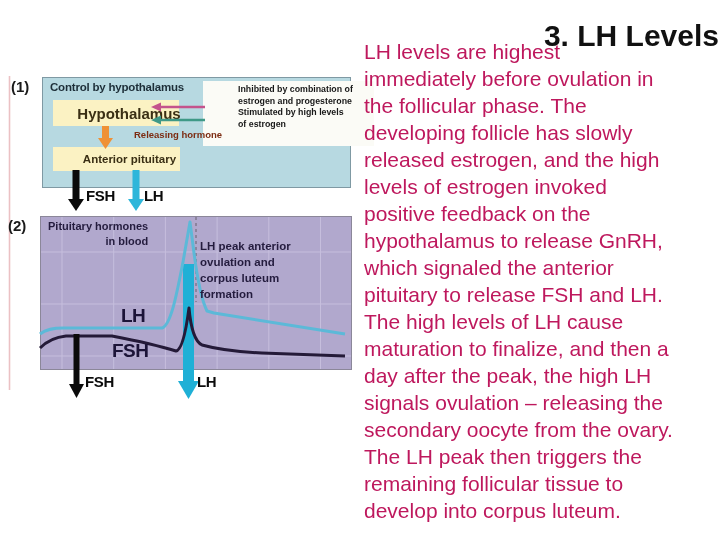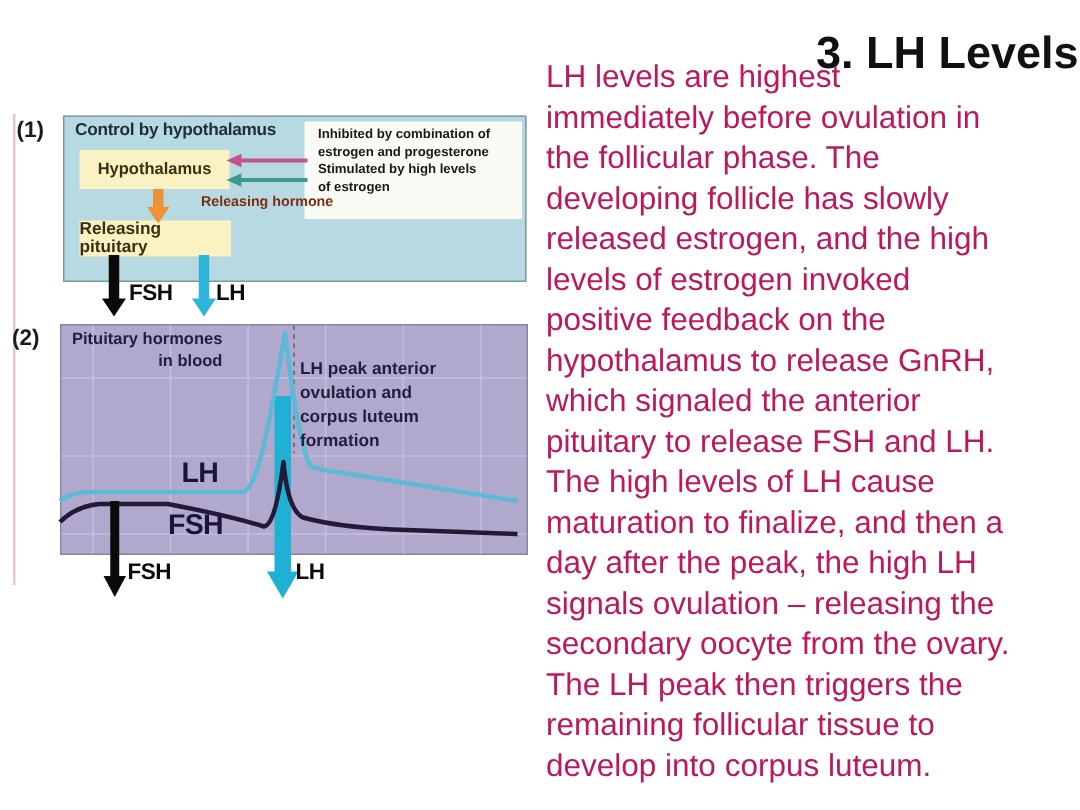--- a/index.html
+++ b/index.html
@@ -16,32 +16,32 @@
               border:1px solid #7f99a3;box-sizing:border-box;}
   .panel2-box{left:40px;top:216px;width:312px;height:154px;background:#b1a8cd;
               border:1px solid #8b8799;box-sizing:border-box;}
   .legend-box{left:203px;top:81px;width:145px;height:65px;background:#fbfbf6;}
   .legend-text{padding:3px 0 0 9px;font-size:8.8px;font-weight:bold;line-height:11.6px;
                color:#181818;white-space:pre-line;}
   .ybox{background:#fbf2c3;display:flex;align-items:center;justify-content:center;}
   .hypo-box{left:53px;top:100px;width:100px;height:26px;}
   .ant-box{left:53px;top:147px;width:101px;height:24px;}
   .ybox span{font-weight:bold;color:#3a2f14;}
-  .hypo-box span{font-size:11px;}
+  .hypo-box span{font-size:15px;}
   .ant-box span{font-size:11.5px;}
   .index-label{font-size:15px;font-weight:bold;color:#1a1a1a;}
   .p1-heading{left:50px;top:81px;font-size:11.5px;font-weight:bold;color:#1d2e38;letter-spacing:-0.2px;}
   .releasing{left:114px;top:129px;font-size:9.5px;font-weight:bold;color:#7c2c12;padding-left:20px;}
   .hormone-label{font-size:15px;font-weight:bold;color:#0b0b0b;letter-spacing:-0.3px;}
   .p2-heading{left:48px;top:219px;font-size:11px;font-weight:bold;line-height:14.5px;color:#241c3e;text-align:right;}
   .annotation{left:200px;top:238px;font-size:11.5px;font-weight:bold;line-height:16px;color:#241c3e;}
   .curve-label{font-size:19px;font-weight:bold;color:#1c1438;letter-spacing:-0.5px;}
   svg{pointer-events:none;}
   .txt{z-index:3;}
-  .boxlayer{z-index:1;}
+  .boxlayer{z-index:1;padding-left:26px;}
   .svglayer{z-index:2;}
 </style>
 </head>
 <body>
 
 <div class="slide">
 
   <div class="abs txt title">3. LH Levels</div>
   <div class="abs txt body-text pre">LH levels are highest
 immediately before ovulation in
@@ -66,21 +66,21 @@
   <div class="abs boxlayer legend-box">
     <div class="legend-text">Inhibited by combination of
 estrogen and progesterone
 Stimulated by high levels
 of estrogen</div>
   </div>
   <div class="abs boxlayer ybox hypo-box">
     <span>Hypothalamus</span>
   </div>
   <div class="abs boxlayer ybox ant-box">
-    <span>Releasing pituitary</span>
+    <span>Anterior pituitary</span>
   </div>
   <div class="abs boxlayer panel2-box"></div>
 
   <svg class="abs svglayer" style="left:0;top:70px;" width="360" height="335" viewBox="0 70 360 335">
 
     <line x1="9.5" y1="76" x2="9.5" y2="390" stroke="#d9858a" stroke-width="1.6" opacity="0.5"></line>
 
     <g stroke="#c6bedd" stroke-width="1">
       <line x1="62" y1="217" x2="62" y2="369"></line>
       <line x1="113.7" y1="217" x2="113.7" y2="369"></line>

